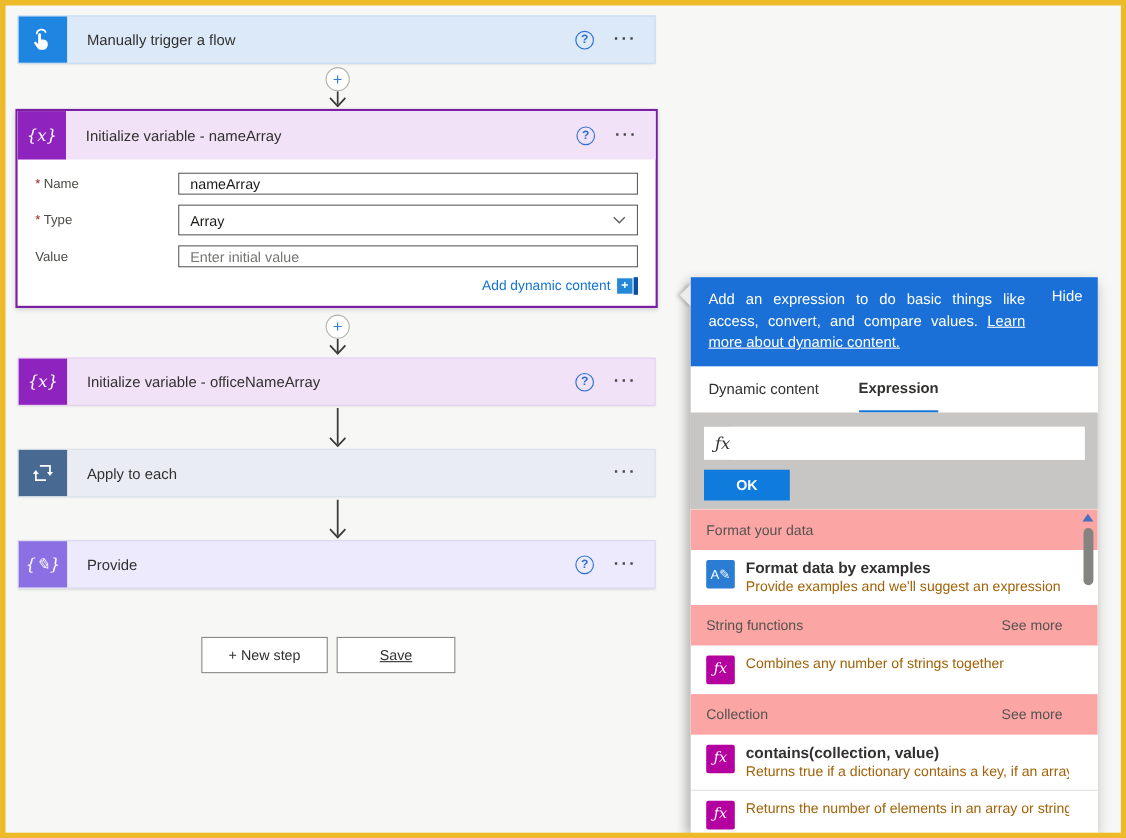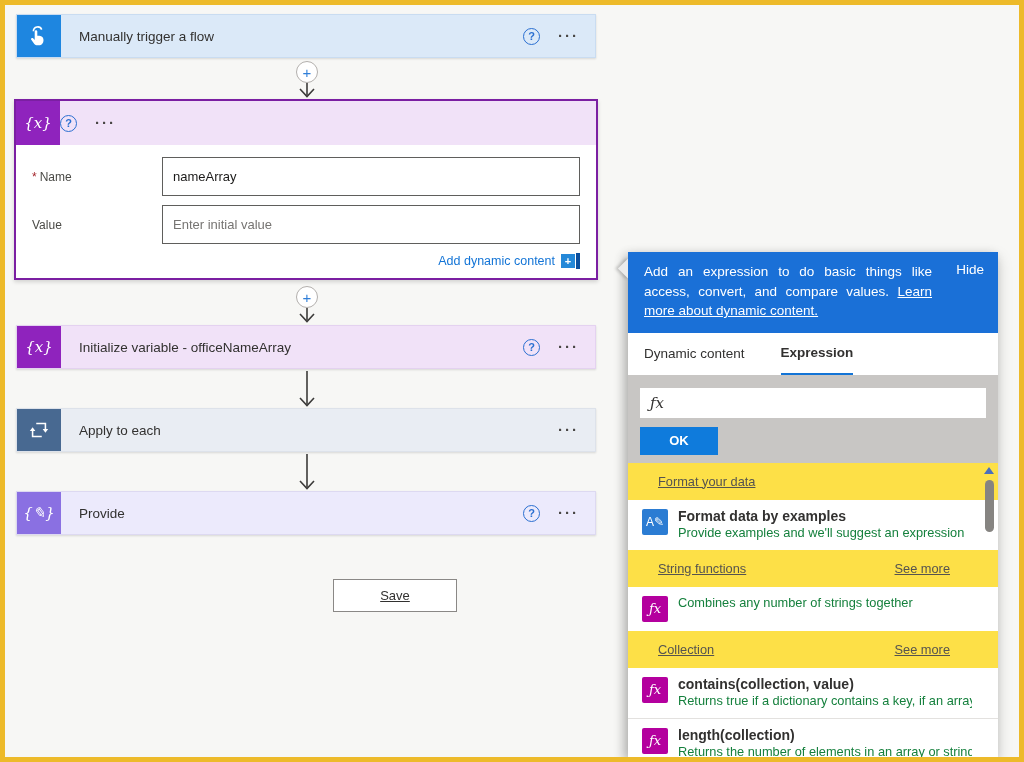--- a/index.html
+++ b/index.html
@@ -25,21 +25,21 @@
   .compose-card { top:491px; background:#eceafc; border:1px solid #ddd9f1; }
 
   
   .expanded { position:absolute; left:14px; top:99px; width:584px; height:181px; background:#fff;
               border:2px solid #7b1fa2; box-shadow:0 2px 4px rgba(0,0,0,.15); }
   .expanded .head { height:44px; display:flex; align-items:stretch; background:#f1e2f8; cursor:pointer; }
   .expanded .body { padding:12px 16px 6px 16px; }
   .frow { display:flex; align-items:center; margin-bottom:9px; }
   .flabel { width:130px; font-size:12px; color:#4a4a46; }
   .req { color:#a4262c; margin-right:3px; }
-  .finput { flex:1; height:39px; border:1px solid #5f5e5c; background:#fff; font-size:13px; color:#1b1a19;
+  .finput { flex:1; height:20px; border:1px solid #5f5e5c; background:#fff; font-size:13px; color:#1b1a19;
             padding:0 10px; font-family:"Liberation Sans", sans-serif; }
   .finput::placeholder { color:#767472; }
   .fselect { flex:1; height:28px; border:1px solid #5f5e5c; background:#fff; font-size:13px; color:#1b1a19;
              display:flex; align-items:center; padding:0 10px; justify-content:space-between; cursor:pointer; }
   .adc-row { display:flex; justify-content:flex-end; align-items:center; gap:6px; margin-top:2px; }
   .adc-link { color:#1374d6; font-size:12.5px; cursor:pointer; }
   .adc-ic { display:flex; align-items:center; cursor:pointer; }
   .adc-plus { width:14px; height:14px; background:#2488d8; color:#fff; font-size:11px; font-weight:700;
               display:flex; align-items:center; justify-content:center; }
   .adc-bar { width:4px; height:16px; background:#0b4f9e; margin-left:1px; }
@@ -70,33 +70,33 @@
   .tab { display:flex; align-items:center; font-size:13.5px; color:#323130; cursor:pointer; }
   .tab.active { font-weight:700; border-bottom:2.5px solid #1374d6; }
   .fx-box { background:#c8c6c4; padding:13px 12px 0 12px; height:88px; }
   .fx-input { background:#fff; height:30px; display:flex; align-items:center; padding-left:10px; }
   .fx-glyph { font-family:"DejaVu Serif", serif; font-style:italic; font-size:15px; color:#323130; }
   .fx-input input { border:none; outline:none; flex:1; height:100%; font-size:13px; padding:0 8px;
                     font-family:"Liberation Sans", sans-serif; }
   .ok-btn { margin-top:9px; width:78px; height:28px; background:#0f7bdc; color:#fff; border:none;
             font-weight:700; font-size:13px; font-family:"Liberation Sans", sans-serif; cursor:pointer; }
   .fn-list { position:relative; flex:1; background:#fff; overflow:hidden; }
-  .sec-head { height:37px; background:#fde047; display:flex; align-items:center; padding:0 30px;
-              font-size:12.8px; color:#55534f;text-decoration:underline; }
+  .sec-head { height:37px; background:#fca5a5; display:flex; align-items:center; padding:0 14px;
+              font-size:12.8px; color:#55534f; }
   .see-more { margin-left:auto; margin-right:18px; cursor:pointer; color:#55534f; }
   .fn-item { display:flex; gap:10px; padding:8px 26px 9px 14px; align-items:flex-start; cursor:pointer; background:#fff; }
   .fn-item + .fn-item { border-top:1px solid #e3e1df; }
   .fn-ic { width:26px; height:26px; min-width:26px; border-radius:2px; color:#fff; display:flex;
            align-items:center; justify-content:center; margin-top:1px; }
   .fn-ic.blue { background:#2b7cd3; font-size:12px; }
   .fn-ic.magenta { background:#b4009e; }
   .fn-ic .fxg { font-family:"DejaVu Serif", serif; font-style:italic; font-size:13px; }
   .fn-txt { overflow:hidden; }
   .fn-title { font-size:14px; font-weight:700; color:#323130; line-height:17px; }
-  .fn-sub { font-size:12.8px; color:#15803d; line-height:16px; white-space:nowrap; overflow:hidden; }
+  .fn-sub { font-size:12.8px; color:#a16207; line-height:16px; white-space:nowrap; overflow:hidden; }
   .scrollbar { position:absolute; top:4px; right:3px; width:12px; height:120px; z-index:5; }
   .scroll-up { width:0; height:0; border-left:5px solid transparent; border-right:5px solid transparent;
                border-bottom:7px solid #4a6fbd; margin:0 auto; cursor:pointer; }
   .scroll-thumb { width:9px; height:52px; background:#868481; border-radius:5px; margin:6px auto 0; cursor:grab; }
 </style>
 </head>
 <body>
 
 <div class="frame">
 
@@ -120,29 +120,39 @@
       <line x1="12" y1="0" x2="12" y2="12" stroke="#3b3a39" stroke-width="1.6"></line>
       <polyline points="5,6 12,13.5 19,6" fill="none" stroke="#3b3a39" stroke-width="1.6"></polyline>
     </svg>
   </div>
 
   <div class="expanded">
     <div class="head">
       <div class="card-icon" style="background:#8f23bd;">
         <span class="glyph-braces">{x}</span>
       </div>
+      <div class="card-title">Initialize variable - nameArray</div>
       <div class="card-right">
         <div class="help-ic">?</div>
         <div class="more-ic">···</div>
       </div>
     </div>
     <div class="body">
       <div class="frow">
         <div class="flabel"><span class="req">*</span><span>Name</span></div>
         <input class="finput" type="text" value="nameArray" style="">
+      </div>
+      <div class="frow">
+        <div class="flabel"><span class="req">*</span><span>Type</span></div>
+        <div class="fselect">
+          <span>Array</span>
+          <svg width="12" height="8">
+            <polyline points="1,1.5 6,6.5 11,1.5" fill="none" stroke="#605e5c" stroke-width="1.3"></polyline>
+          </svg>
+        </div>
       </div>
       <div class="frow">
         <div class="flabel"><span>Value</span></div>
         <input class="finput" type="text" placeholder="Enter initial value" style="">
       </div>
       <div class="adc-row">
         <span class="adc-link">Add dynamic content</span>
         <span class="adc-ic">
           <span class="adc-plus">+</span>
           <span class="adc-bar"></span>
@@ -203,21 +213,22 @@
     <div class="card-icon" style="background:#8a70e2;">
       <span class="glyph-braces">{✎}</span>
     </div>
     <div class="card-title">Provide</div>
     <div class="card-right">
       <div class="help-ic">?</div>
       <div class="more-ic">···</div>
     </div>
   </div>
 
-  <button class="flow-btn" style="left:333px; top:579px; width:124px;text-decoration:underline;">Save</button>
+  <button class="flow-btn" style="left:183px; top:579px; width:115px;">+ New step</button>
+  <button class="flow-btn" style="left:306px; top:579px; width:108px;text-decoration:underline;">Save</button>
 
   <aside class="panel">
     <div class="beak"></div>
 
     <div class="banner">
       <div class="banner-text">
         <span>Add an expression to do basic things like access, convert, and compare values. </span><span class="banner-link">Learn more about dynamic content.</span>
       </div>
       <div class="hide-btn">Hide</div>
     </div>
@@ -277,21 +288,20 @@
           <div class="fn-title">contains(collection, value)</div>
           <div class="fn-sub">Returns true if a dictionary contains a key, if an array cont...</div>
         </div>
       </div>
 
       <div class="fn-item">
         <div class="fn-ic magenta">
           <span class="fxg">ƒx</span>
         </div>
         <div class="fn-txt">
-          <div class="fn-title">length(collection)</div>
           <div class="fn-sub">Returns the number of elements in an array or string</div>
         </div>
       </div>
 
       <div class="scrollbar">
         <div class="scroll-up"></div>
         <div class="scroll-thumb"></div>
       </div>
     </div>
   </aside>

